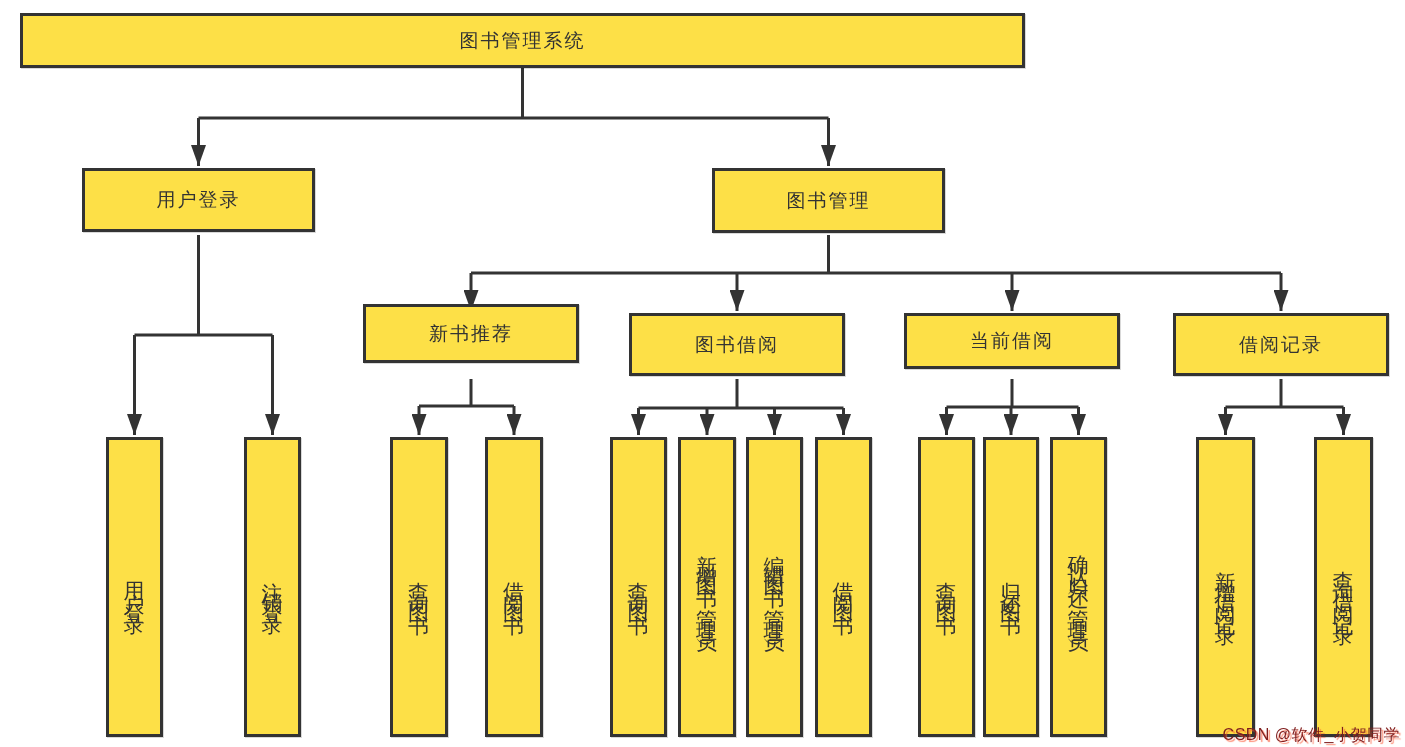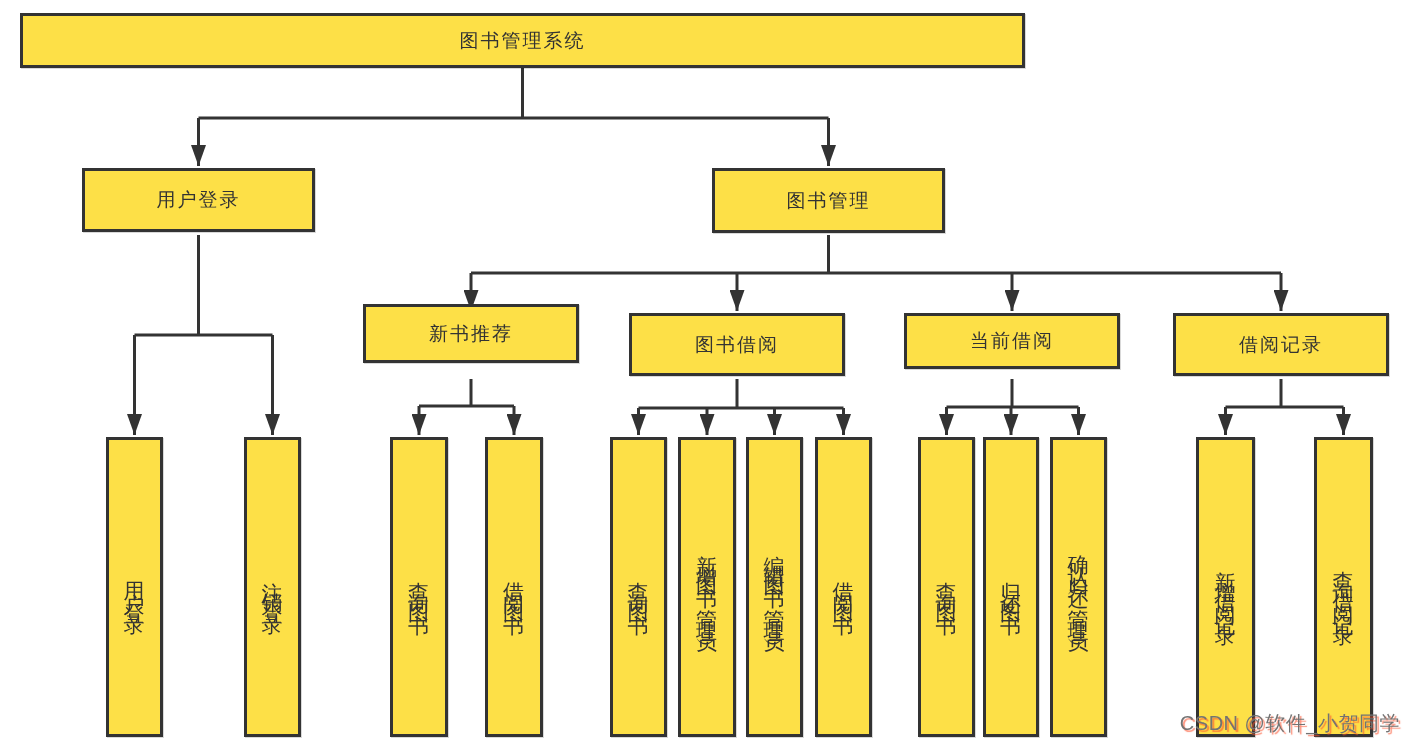--- a/index.html
+++ b/index.html
@@ -37,24 +37,24 @@
     writing-mode: vertical-rl;
     text-orientation: mixed;
     font-size: 21px;
     letter-spacing: 11px;
     line-height: 1;
     white-space: nowrap;
   }
   .watermark {
     position: absolute;
     right: 5px;
-    bottom: 10px;
-    font-size: 20px;
+    bottom: 1px;
+    font-size: 16px;
     letter-spacing: 0.5px;
-    color: #737373;
+    color: #7f1d1d;
     text-shadow: 2px 2px 1px rgba(252, 85, 49, 0.65);
     white-space: nowrap;
   }
 </style>
 </head>
 <body>
 
 <div class="stage">
 
   <svg class="connectors" viewBox="0 0 1405 747" xmlns="http://www.w3.org/2000/svg">

